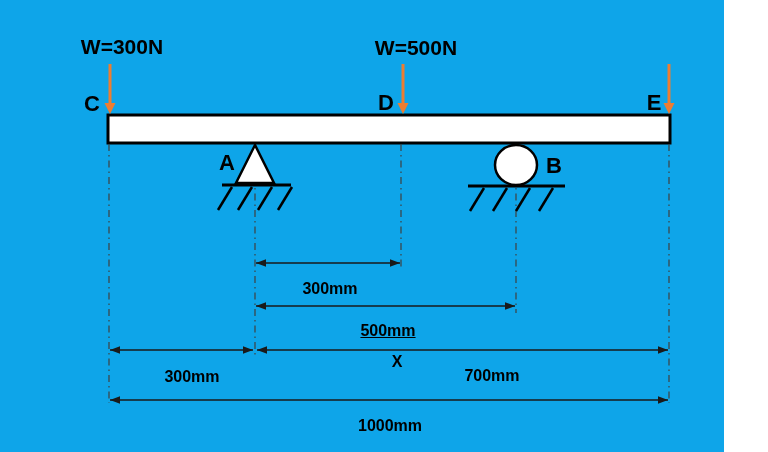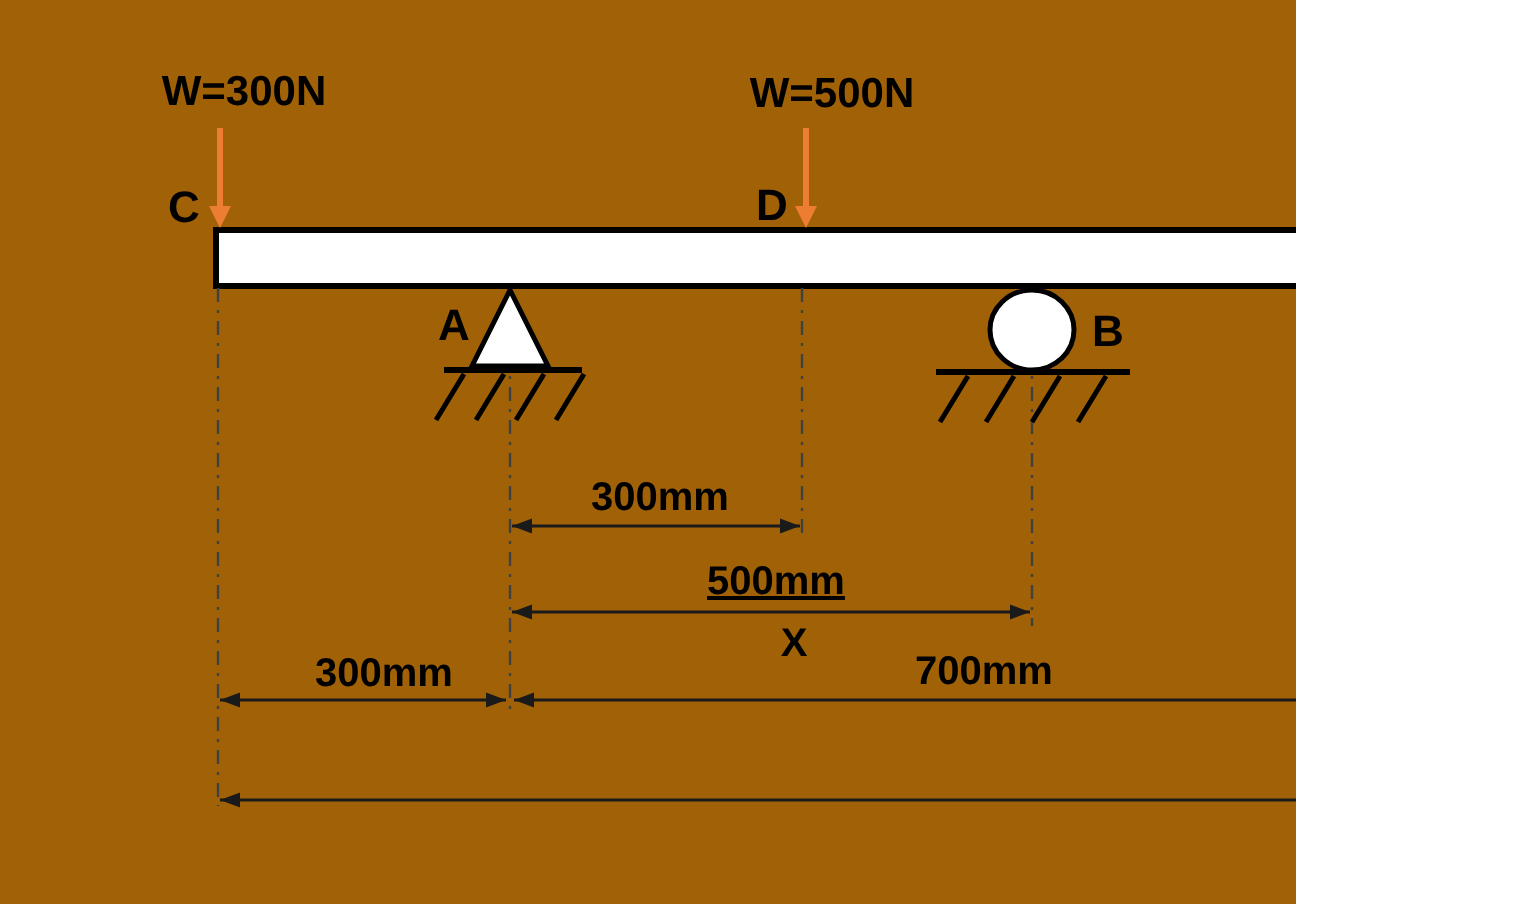--- a/index.html
+++ b/index.html
@@ -2,23 +2,23 @@
 <html><head>
 <meta charset="utf-8">
 <style>
   html, body {
     margin: 0;
     padding: 0;
     background: #ffffff;
   }
   .canvas {
     position: relative;
-    width: 648px;
+    width: 724px;
     height: 452px;
-    background: #a16207;
+    background: #0ea5e9;
     overflow: hidden;
     font-family: "Liberation Sans", sans-serif;
   }
   .canvas svg {
     position: absolute;
     left: 0;
     top: 0;
   }
   .lbl {
     position: absolute;
@@ -27,21 +27,22 @@
     color: #000000;
     font-size: 21px;
     white-space: nowrap;
     line-height: 1;
     letter-spacing: 0px;
   }
   .lbl.point {
     font-size: 22px;
   }
   .lbl.dim {
-    font-size: 20px;
+    font-size: 16px;
+    margin-top: 40px;
   }
 </style>
 </head>
 <body>
 
 <div class="canvas">
 
   <svg width="768" height="452" viewBox="0 0 768 452">
 
     <rect x="108" y="115" width="562" height="28" fill="#ffffff" stroke="#000000" stroke-width="3"></rect>
@@ -130,14 +131,15 @@
   <span class="lbl point" style="left:654px; top:103px;">E</span>
 
   <span class="lbl point" style="left:227px; top:163px;">A</span>
   <span class="lbl point" style="left:554px; top:166px;">B</span>
 
   <span class="lbl dim" style="left:330px; top:249px;">300mm</span>
   <span class="lbl dim" style="left:388px; top:291px;text-decoration:underline;">500mm</span>
   <span class="lbl dim" style="left:397px; top:322px;">X</span>
   <span class="lbl dim" style="left:192px; top:337px;">300mm</span>
   <span class="lbl dim" style="left:492px; top:336px;">700mm</span>
+  <span class="lbl dim" style="left:390px; top:386px;">1000mm</span>
 
 </div>
 
 </body></html>

